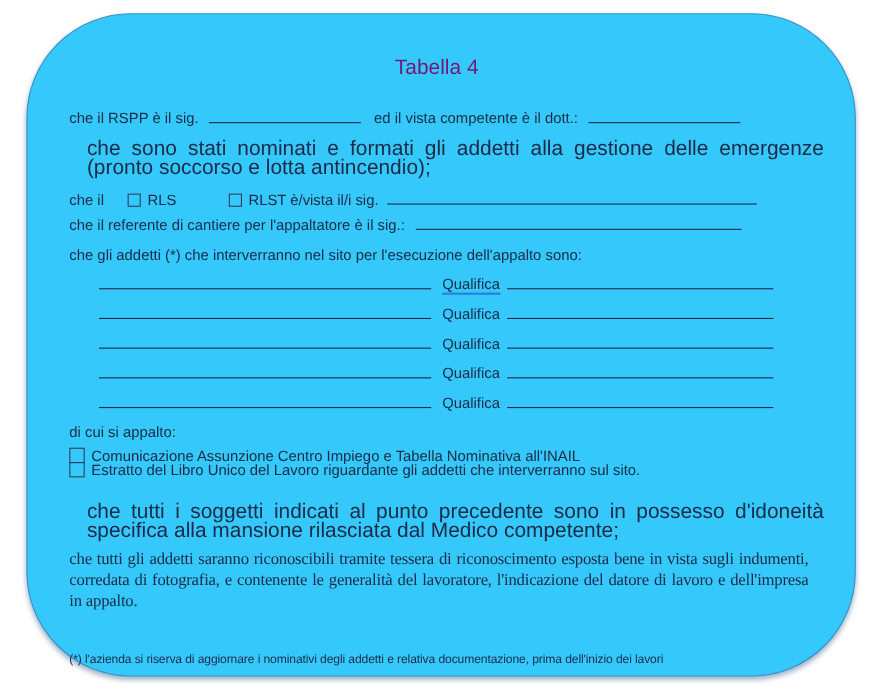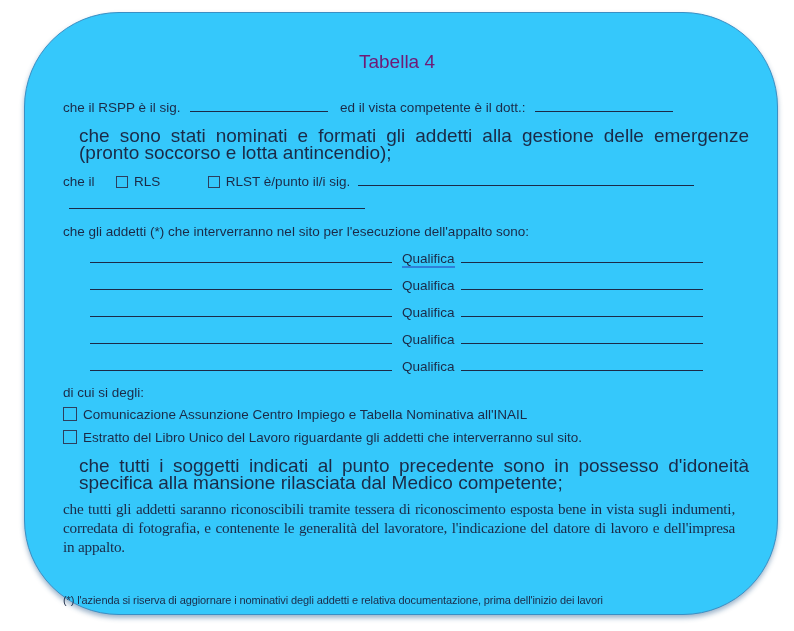--- a/index.html
+++ b/index.html
@@ -41,25 +41,26 @@
   <span class="blank" style="width:138px; margin-left:6px;"></span>
 </div>
 
 <div class="just" style="top:127px;">che sono stati nominati e formati gli addetti alla gestione delle emergenze (pronto soccorso e lotta antincendio);</div>
 
 <div class="line" style="left:63px; top:174px;">
   <span>che il</span>
   <span style="display:inline-block; width:14px;"></span>
   <span class="cb"></span><span>RLS</span>
   <span style="display:inline-block; width:40px;"></span>
-  <span class="cb"></span><span>RLST è/punto il/i sig.</span>
+  <span class="cb"></span><span>RLST è/vista il/i sig.</span>
   <span class="blank" style="width:336px; margin-left:4px;"></span>
 </div>
 
 <div class="line" style="left:63px; top:197px;">
+  <span>che il referente di cantiere per l'appaltatore è il sig.:</span>
   <span class="blank" style="width:296px; margin-left:6px;"></span>
 </div>
 
 <div class="line" style="left:63px; top:224px;">che gli addetti (*) che interverranno nel sito per l'esecuzione dell'appalto sono:</div>
 
 <div class="qrow" style="top:251px;">
   <span class="blank b1"></span><span class="qlabel highlight">Qualifica</span><span class="blank b2"></span>
 </div>
 <div class="qrow" style="top:278px;">
   <span class="blank b1"></span><span class="qlabel">Qualifica</span><span class="blank b2"></span>
@@ -67,25 +68,25 @@
 <div class="qrow" style="top:305px;">
   <span class="blank b1"></span><span class="qlabel">Qualifica</span><span class="blank b2"></span>
 </div>
 <div class="qrow" style="top:332px;">
   <span class="blank b1"></span><span class="qlabel">Qualifica</span><span class="blank b2"></span>
 </div>
 <div class="qrow" style="top:359px;">
   <span class="blank b1"></span><span class="qlabel">Qualifica</span><span class="blank b2"></span>
 </div>
 
-<div class="line" style="left:63px; top:385px;">di cui si degli:</div>
+<div class="line" style="left:63px; top:385px;">di cui si appalto:</div>
 <div class="line" style="left:63px; top:407px;">
   <span class="cb" style="width:14px; height:14px; margin-right:6px;"></span><span>Comunicazione Assunzione Centro Impiego e Tabella Nominativa all'INAIL</span>
 </div>
-<div class="line" style="left:63px; top:430px;">
+<div class="line" style="left:63px; top:420px;">
   <span class="cb" style="width:14px; height:14px; margin-right:6px;"></span><span>Estratto del Libro Unico del Lavoro riguardante gli addetti che interverranno sul sito.</span>
 </div>
 
 <div class="just" style="top:457px;">che tutti i soggetti indicati al punto precedente sono in possesso d'idoneità specifica alla mansione rilasciata dal Medico competente;</div>
 
 <div class="big" style="top:499px;">che tutti gli addetti saranno riconoscibili tramite tessera di riconoscimento esposta bene in vista sugli indumenti, corredata di fotografia, e contenente le generalità del lavoratore, l'indicazione del datore di lavoro e dell'impresa in appalto.</div>
 
 <div class="note">(*) l'azienda si riserva di aggiornare i nominativi degli addetti e relativa documentazione, prima dell'inizio dei lavori</div>
 
 </body></html>

